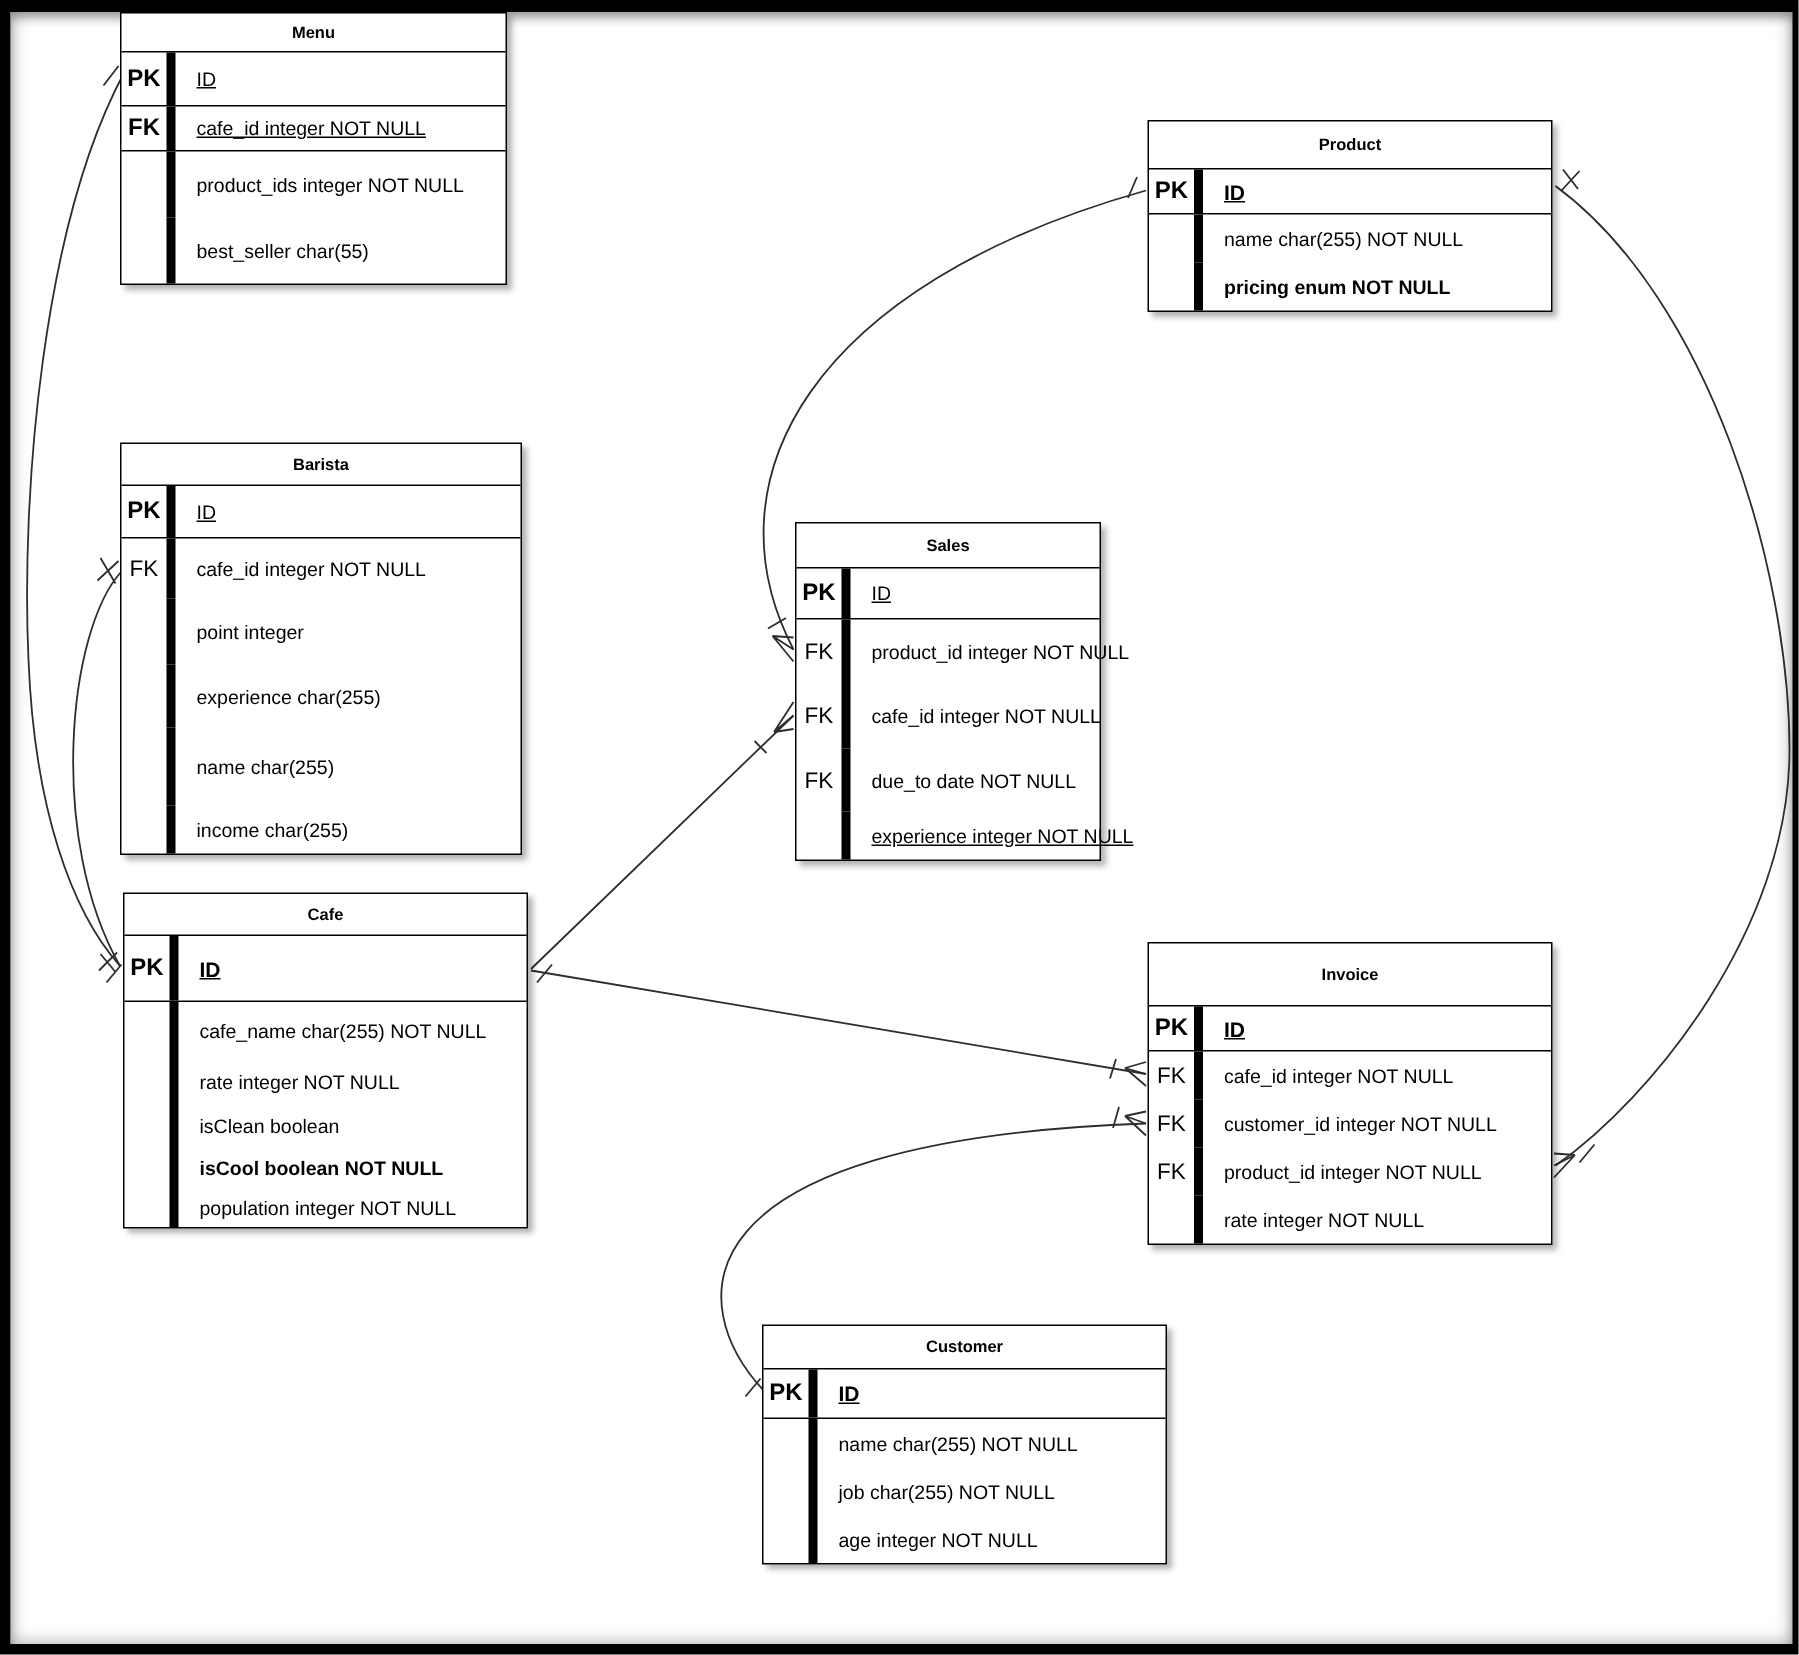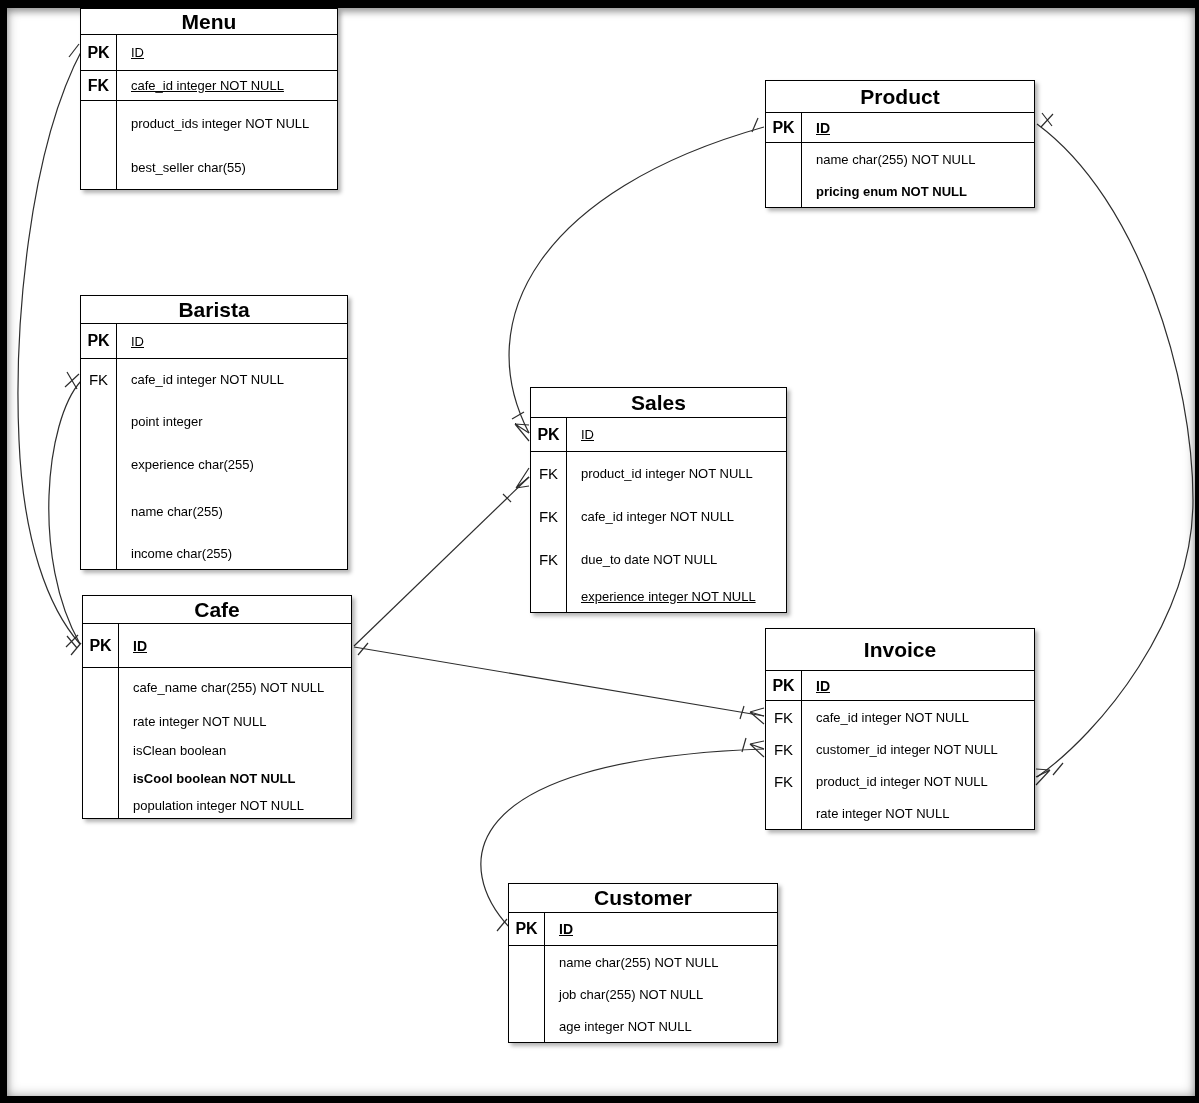--- a/index.html
+++ b/index.html
@@ -29,29 +29,29 @@
     background:#fff;
     border:1px solid #000;
     box-shadow:3px 3px 4px rgba(0,0,0,.3);
     box-sizing:border-box;
     color:#000;
   }
   .e-title{
     border-bottom:1px solid #000;
     text-align:center;
     font-weight:bold;
-    font-size:21px;
+    font-size:11px;
     display:flex;align-items:center;justify-content:center;
     box-sizing:border-box;
   }
   .e-row{display:flex;box-sizing:border-box;}
   .e-row.line{border-bottom:1px solid #000;}
   .e-key{
     flex:0 0 36px;width:36px;
-    border-right:1px solid #000000;
+    border-right:6px solid #000000;
     display:flex;align-items:center;justify-content:center;
     font-size:15px;
     box-sizing:border-box;
   }
   .e-key.kb{font-weight:bold;font-size:16px;}
   .e-attr{
     flex:1;
     display:flex;align-items:center;
     padding-left:14px;
     font-size:13px;
@@ -169,21 +169,21 @@
       </div>
       <div class="e-row" style="height: 52px;">
         <div class="e-key"></div>
         <div class="e-attr">name char(255)</div>
       </div>
       <div class="e-row" style="height: 32px;">
         <div class="e-key"></div>
         <div class="e-attr">income char(255)</div>
       </div>
     </div>
-    <div class="entity" style="left: 523px; top: 340px; width: 257px; margin-top: 39px;">
+    <div class="entity" style="left: 523px; top: 340px; width: 204px;">
       <div class="e-title" style="height: 30px;">Sales</div>
       <div class="e-row line" style="height: 34px;">
         <div class="e-key kb">PK</div>
         <div class="e-attr u">ID</div>
       </div>
       <div class="e-row" style="height: 43px;">
         <div class="e-key">FK</div>
         <div class="e-attr">product_id integer NOT NULL</div>
       </div>
       <div class="e-row" style="height: 43px;">

